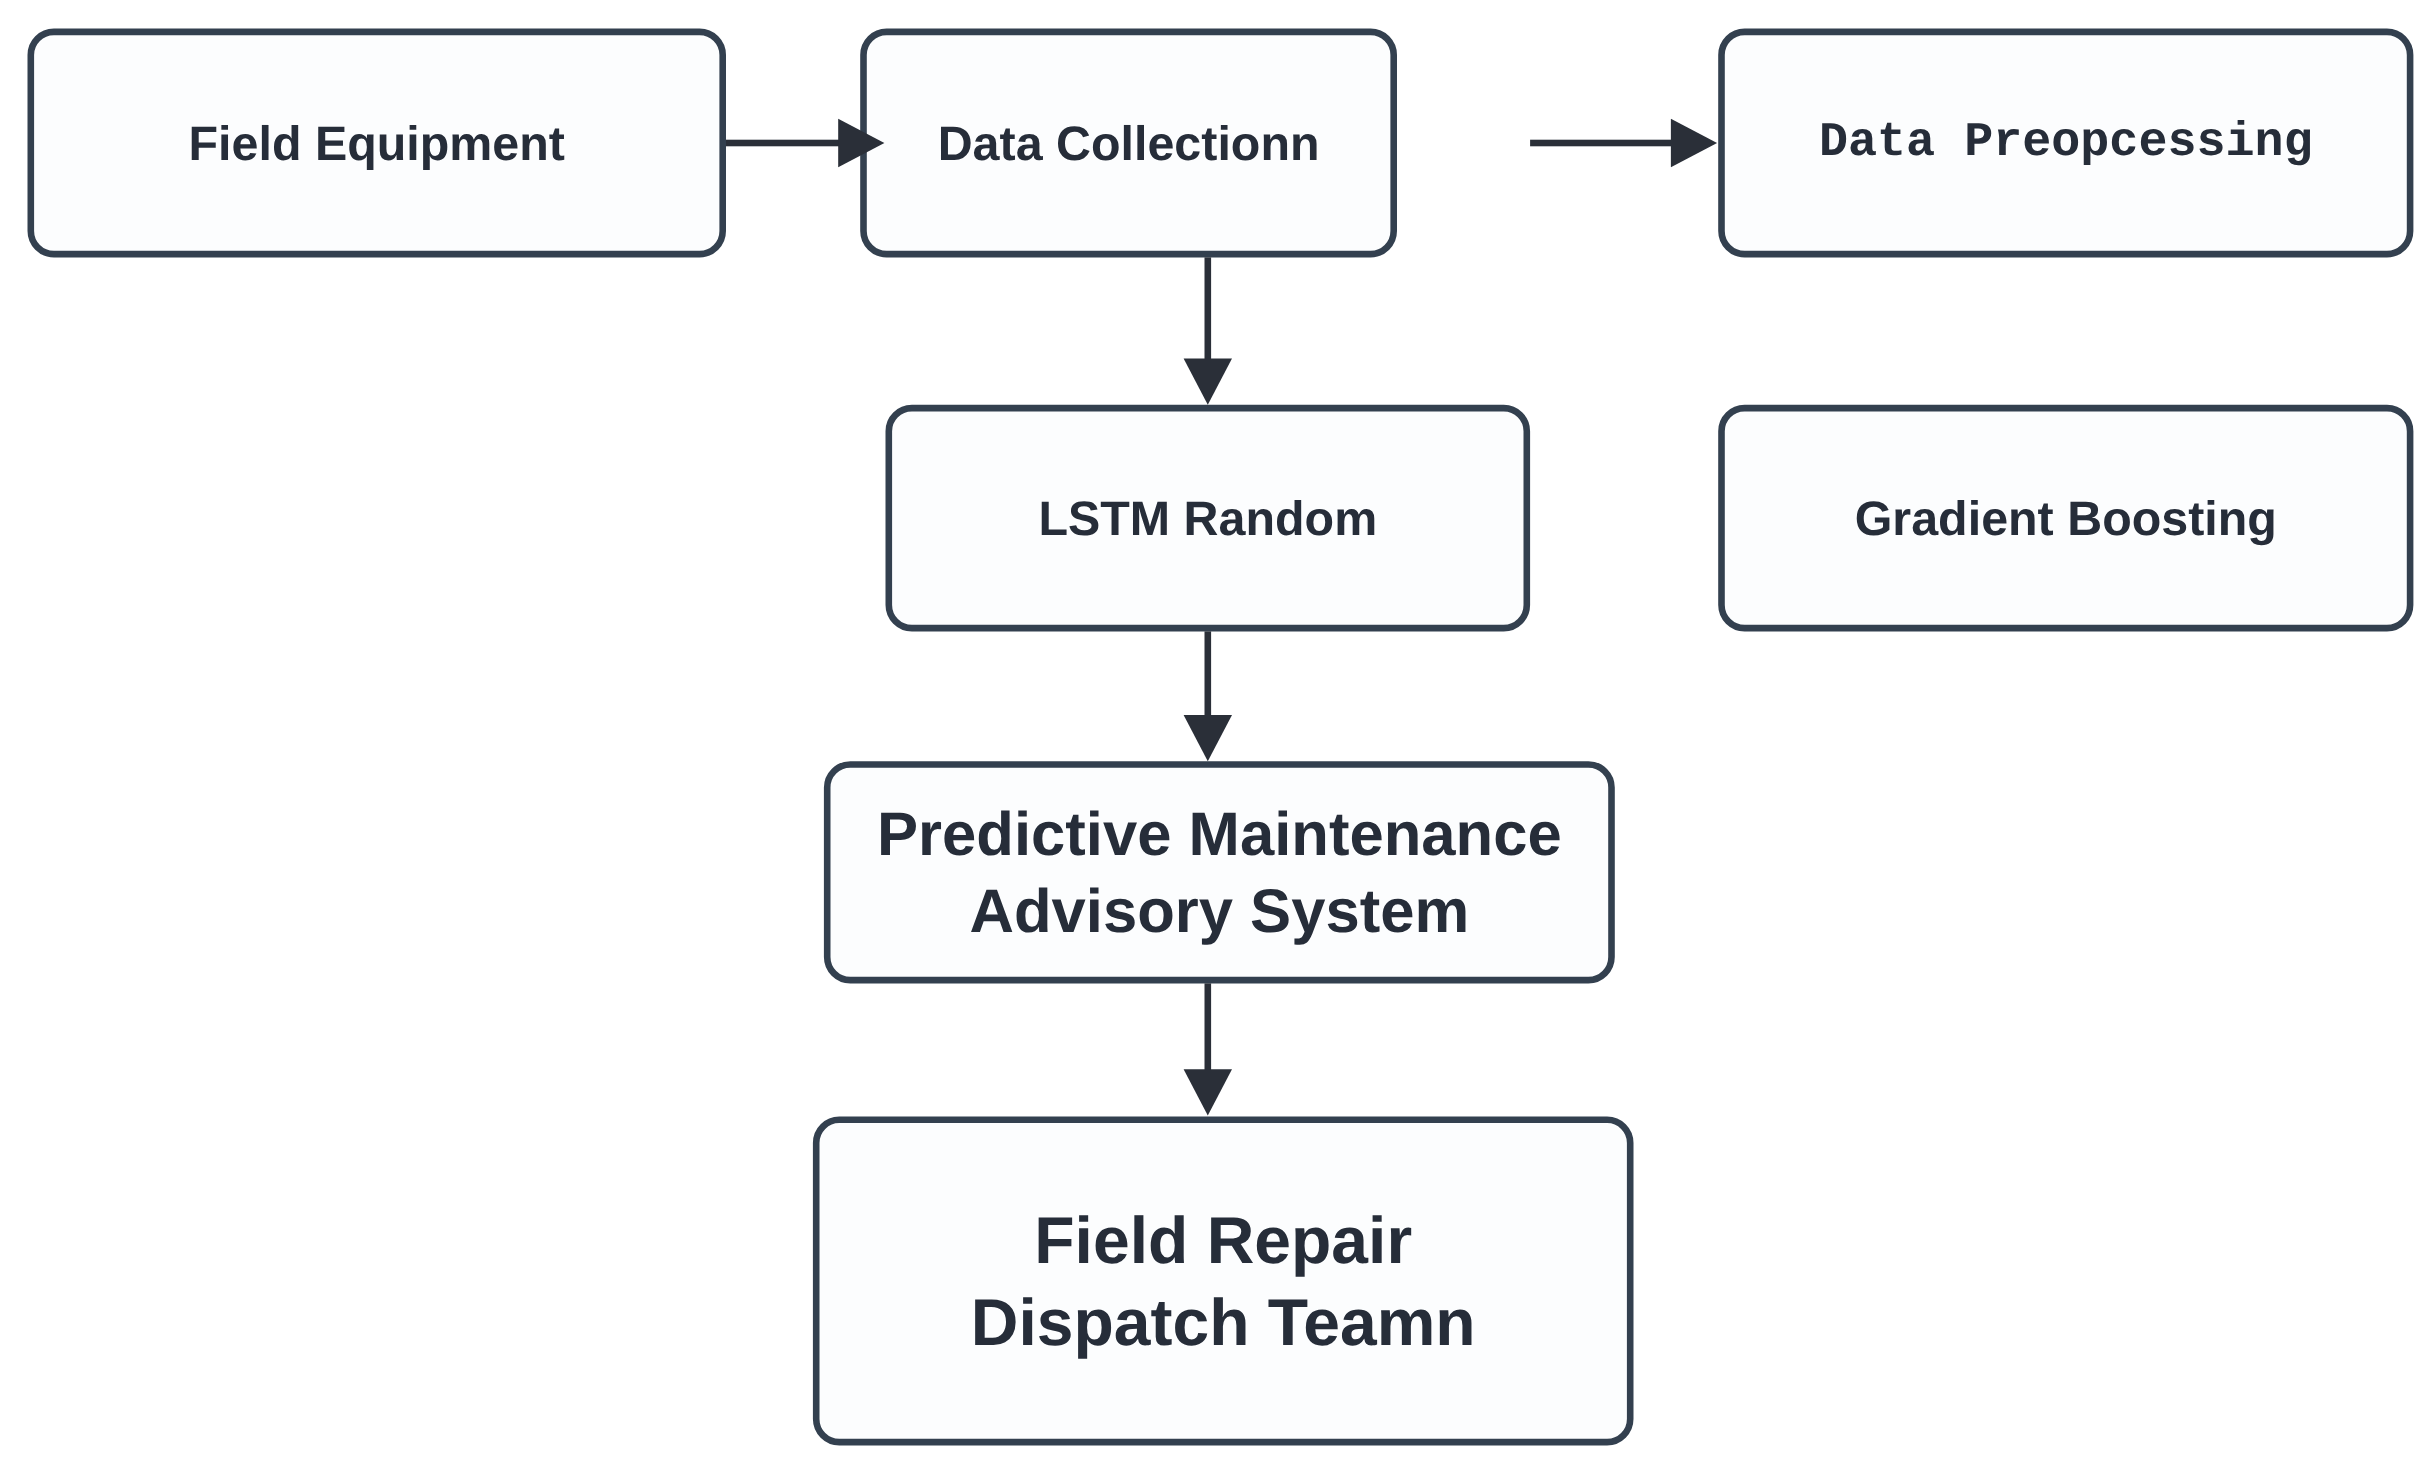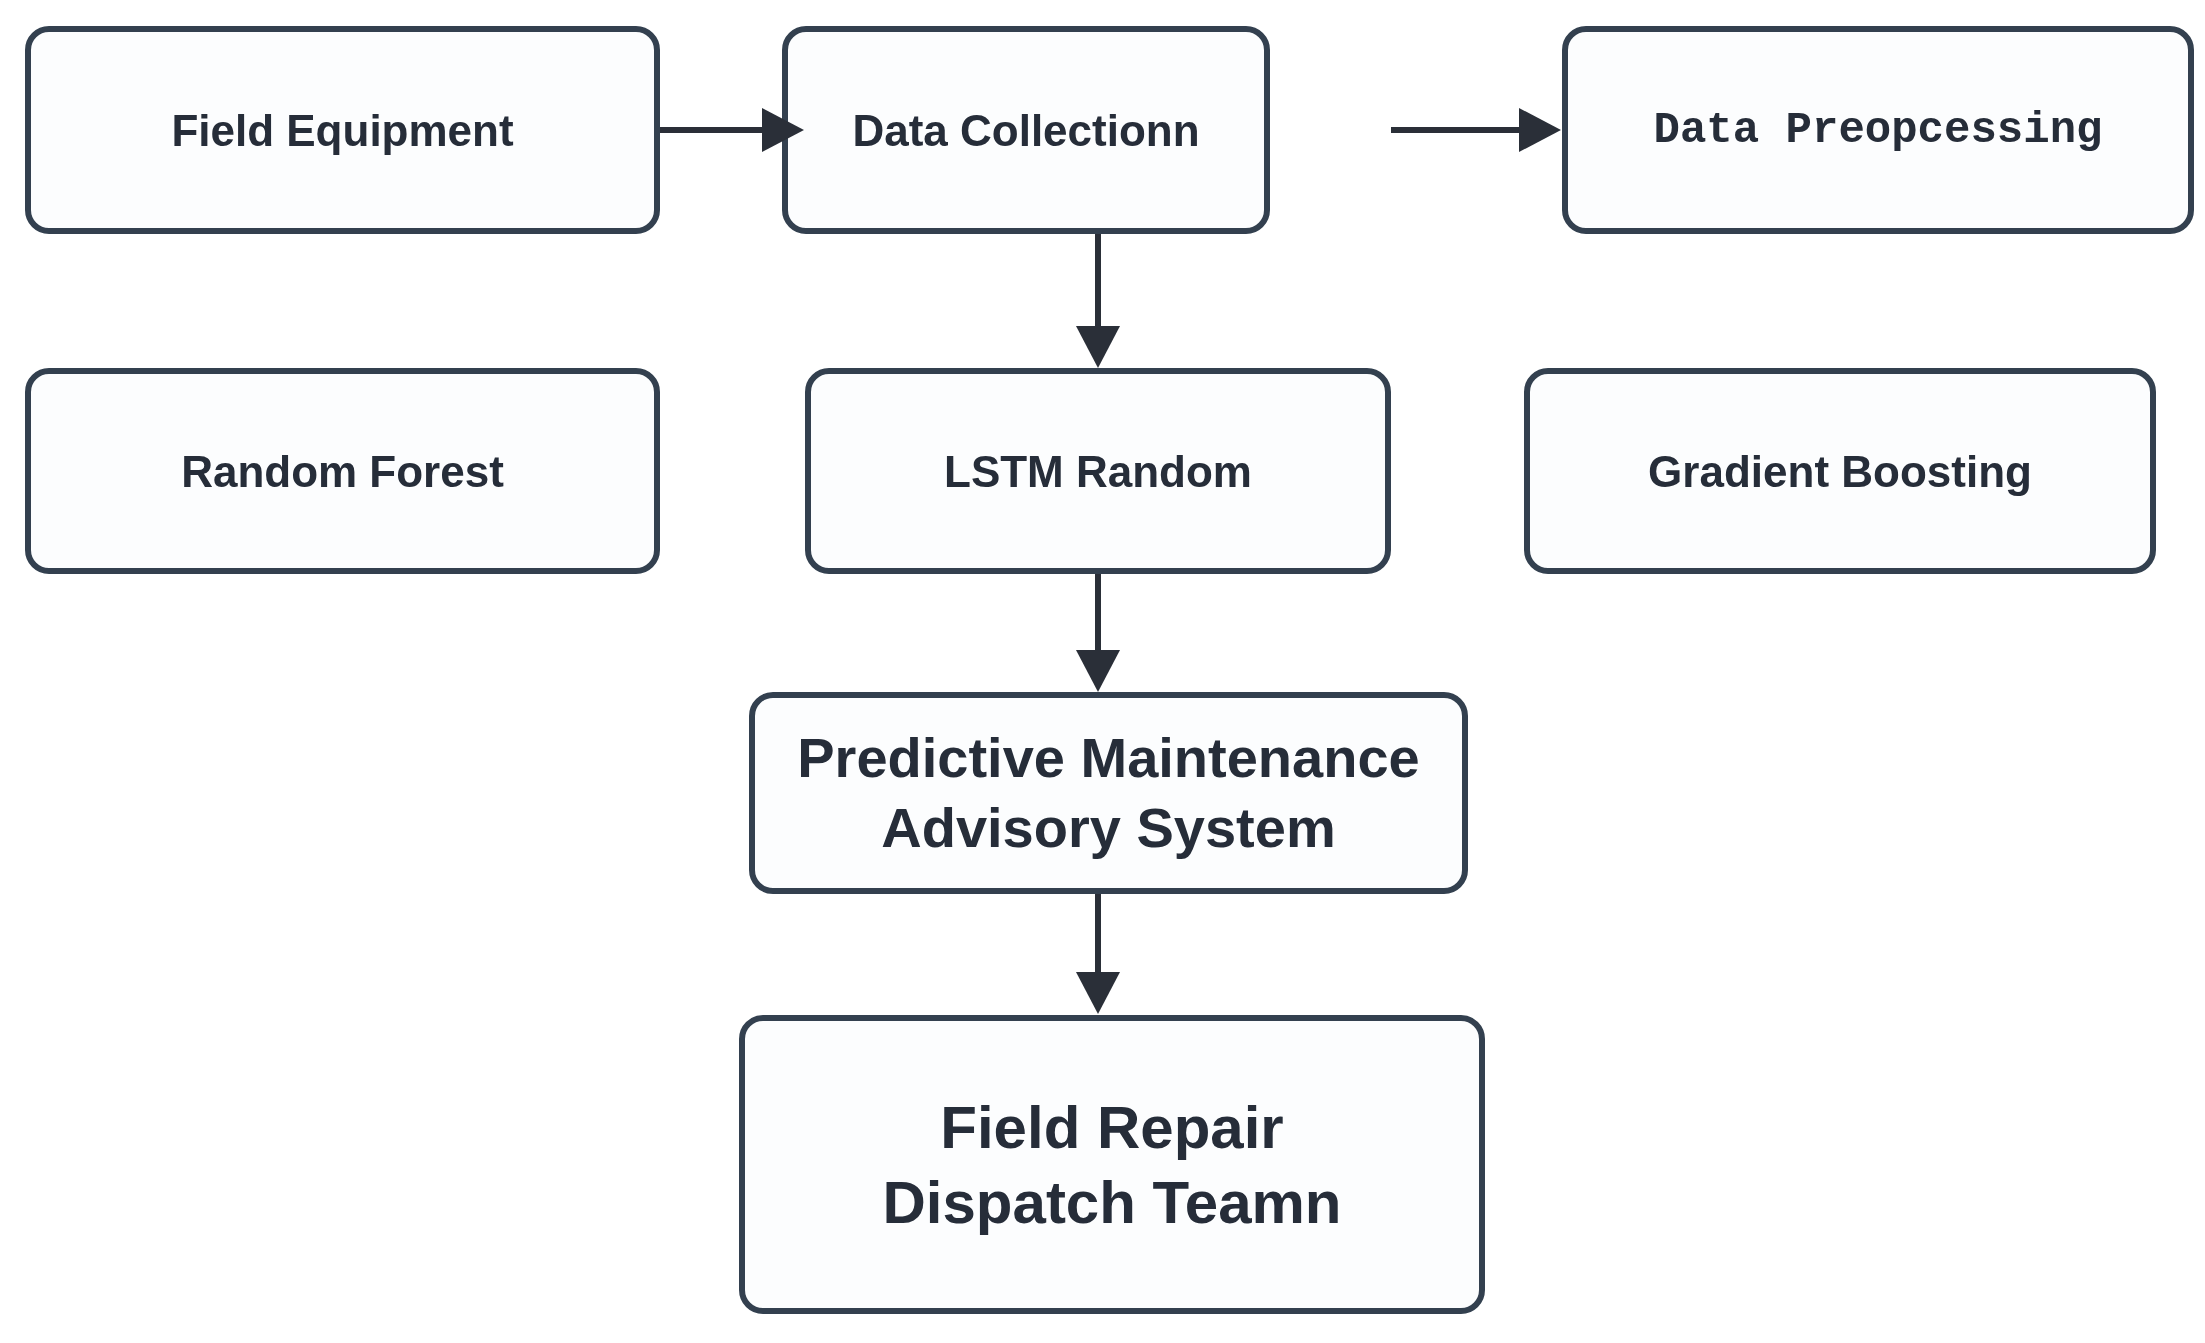--- a/index.html
+++ b/index.html
@@ -35,21 +35,21 @@
     white-space:pre-line;
     letter-spacing:0px;
   }
   
   #n-field-equipment   {left:25px;  top:26px;  width:635px; height:208px;}
   #n-data-collection   {left:782px; top:26px;  width:488px; height:208px;text-align:right;}
   #n-data-preprocessing{left:1562px;top:26px;  width:632px; height:208px;font-family:Liberation Mono, monospace;}
   
   #n-random-forest     {left:25px;  top:368px; width:635px; height:206px;}
   #n-lstm-model        {left:805px; top:368px; width:586px; height:206px;}
-  #n-gradient-boosting {left:1524px;top:368px; width:632px; height:206px;}
+  #n-gradient-boosting {left:1562px;top:368px; width:632px; height:206px;}
   
   #n-predictive-maintenance{left:749px;top:692px;width:719px;height:202px;}
   #n-predictive-maintenance .label{font-size:56px;}
   
   #n-field-repair      {left:739px; top:1015px;width:746px; height:299px;}
   #n-field-repair .label{font-size:60px;}
 
   .edge-line{position:absolute;background:var(--arrow-col);}
   .edge-line.h{height:6px;}
   .edge-line.v{width:6px;}
@@ -90,23 +90,20 @@
   </div>
 
   <div class="node" id="n-data-collection">
     <span class="label">Data Collectionn</span>
   </div>
 
   <div class="node" id="n-data-preprocessing">
     <span class="label">Data Preopcessing</span>
   </div>
 
-  <div class="node" id="n-random-forest">
-    <span class="label">Random Forest</span>
-  </div>
 
   <div class="node" id="n-lstm-model">
     <span class="label">LSTM Random</span>
   </div>
 
   <div class="node" id="n-gradient-boosting">
     <span class="label">Gradient Boosting</span>
   </div>
 
   <div class="node" id="n-predictive-maintenance">

